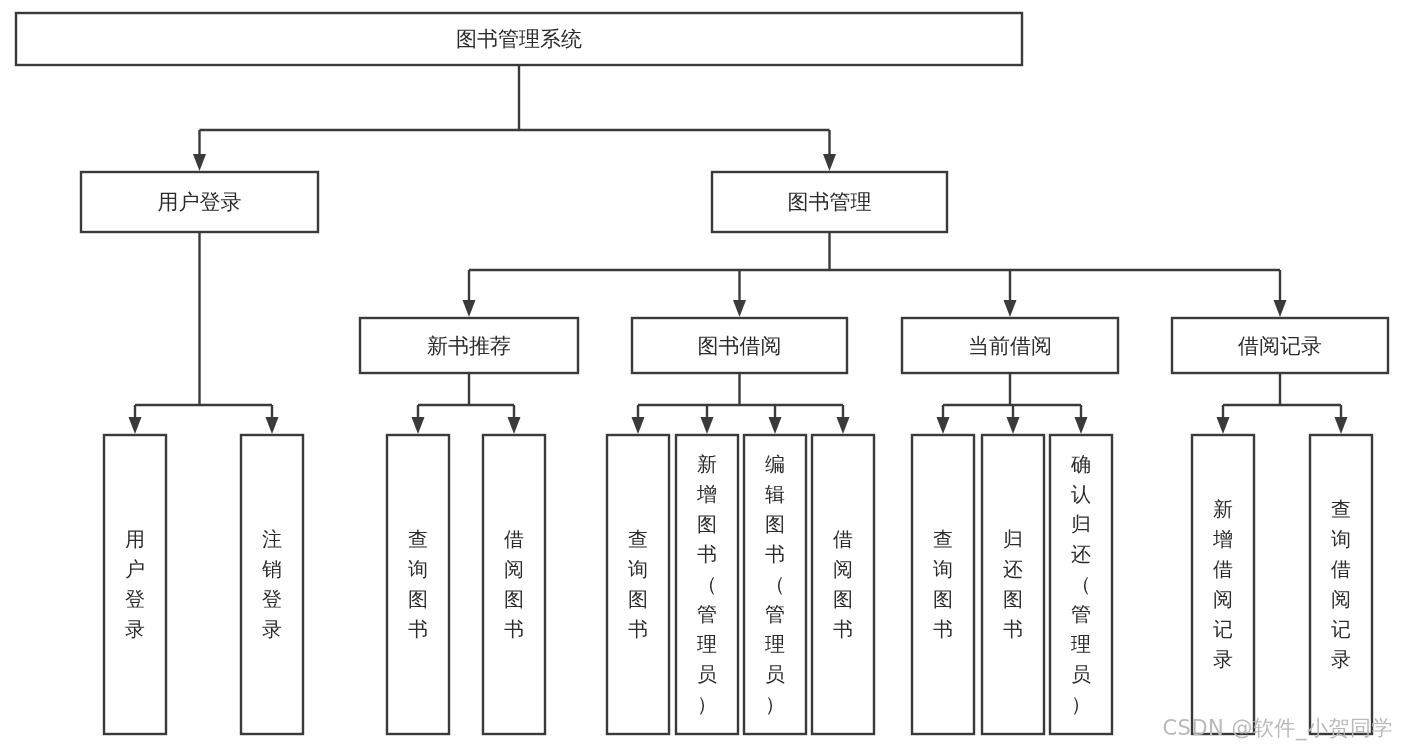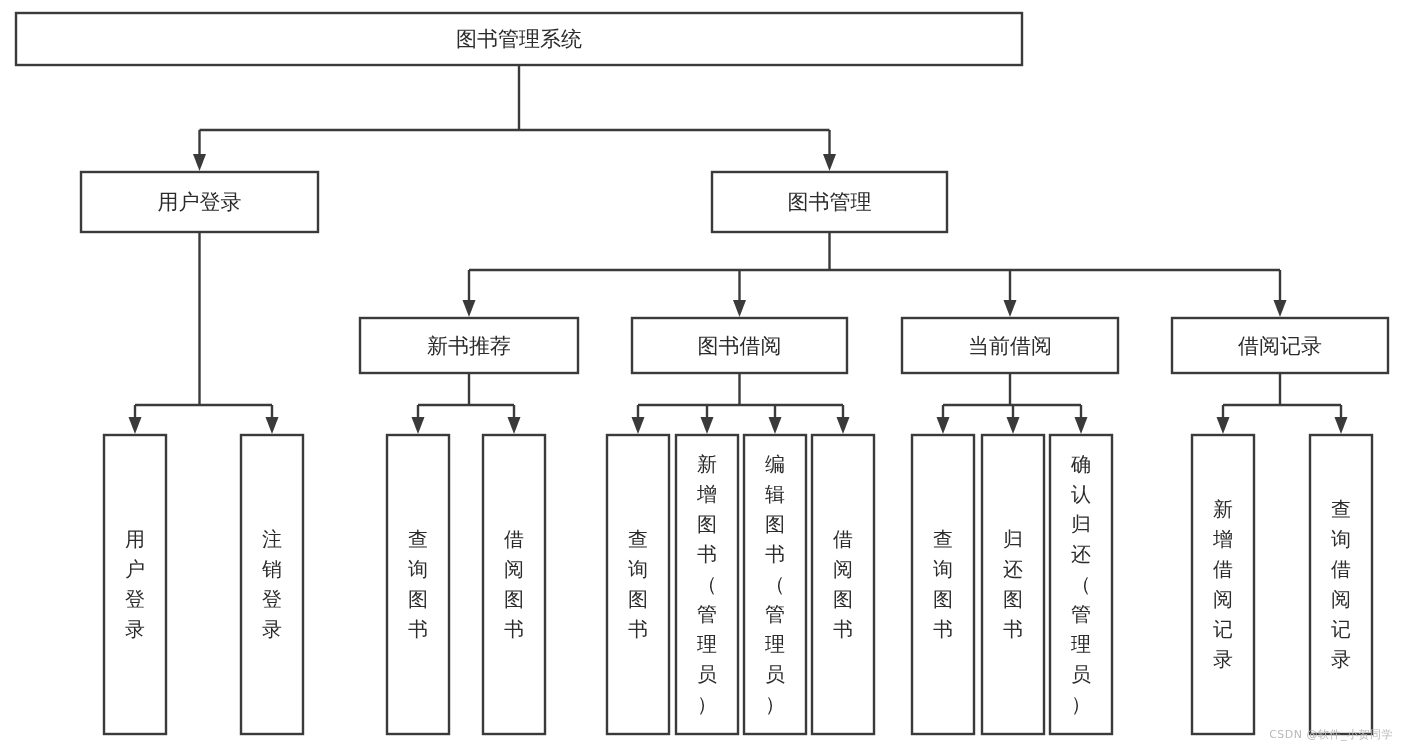--- a/index.html
+++ b/index.html
@@ -34,21 +34,21 @@
   }
   .label-h{font-size:21px;}
   .label-v{font-size:20px;}
   .vert-char{font-size:20px;text-anchor:middle;}
 
   .watermark{
     position:absolute;
     right:12px;
     bottom:5px;
     color:#b9b9b9;
-    font-size:11px;
+    font-size:21px;
     font-family:"DejaVu Sans","Liberation Sans",sans-serif;
     letter-spacing:0.5px;
     white-space:nowrap;
     user-select:none;
   }
 </style>
 </head>
 <body>
 
 <div id="diagram-root">

